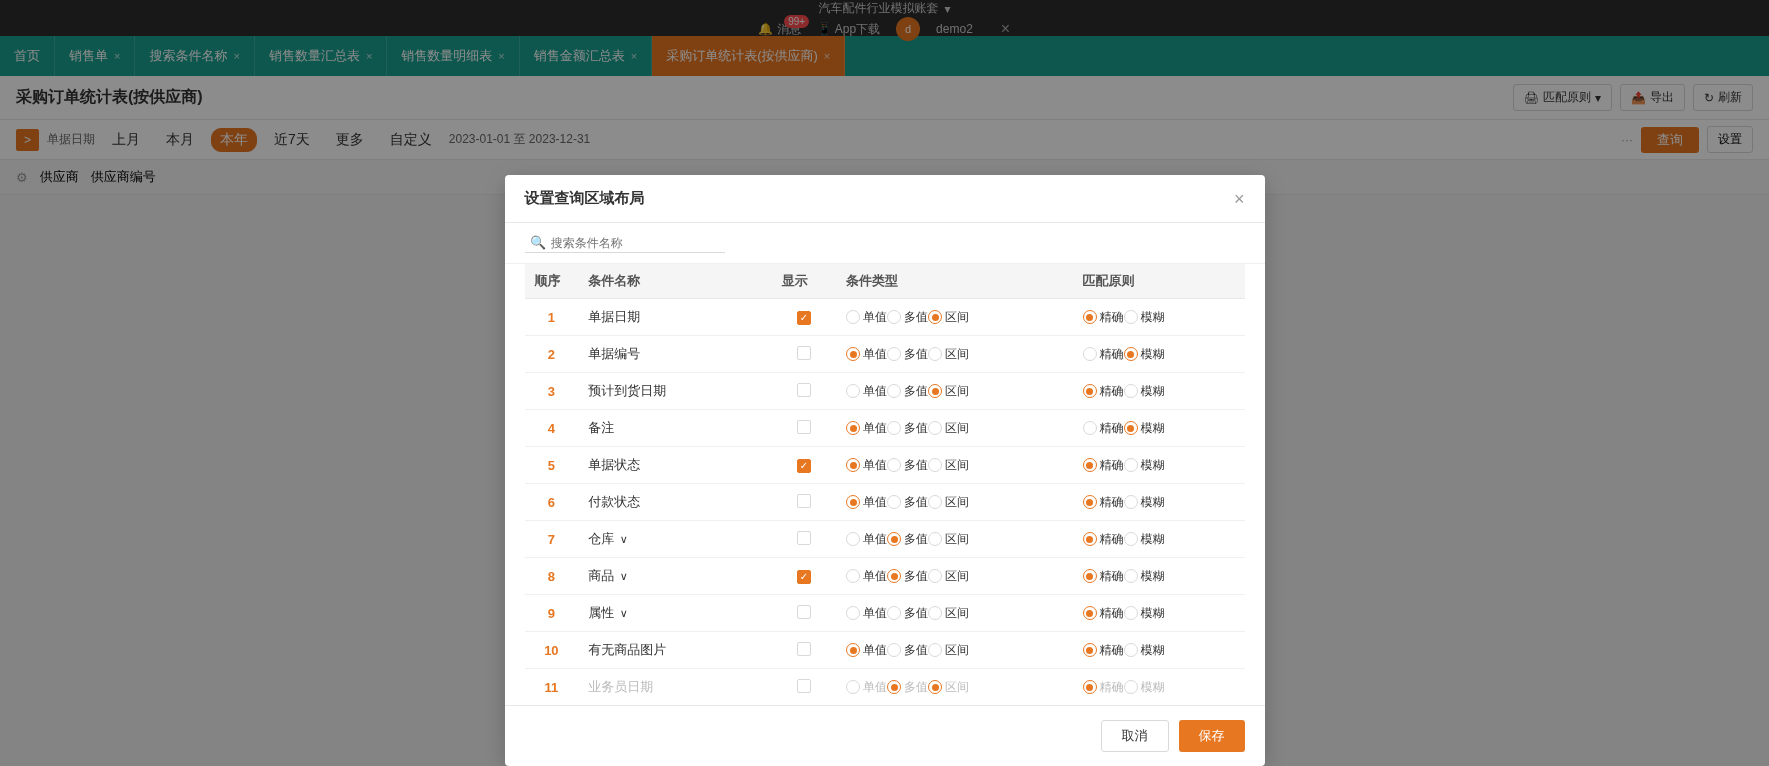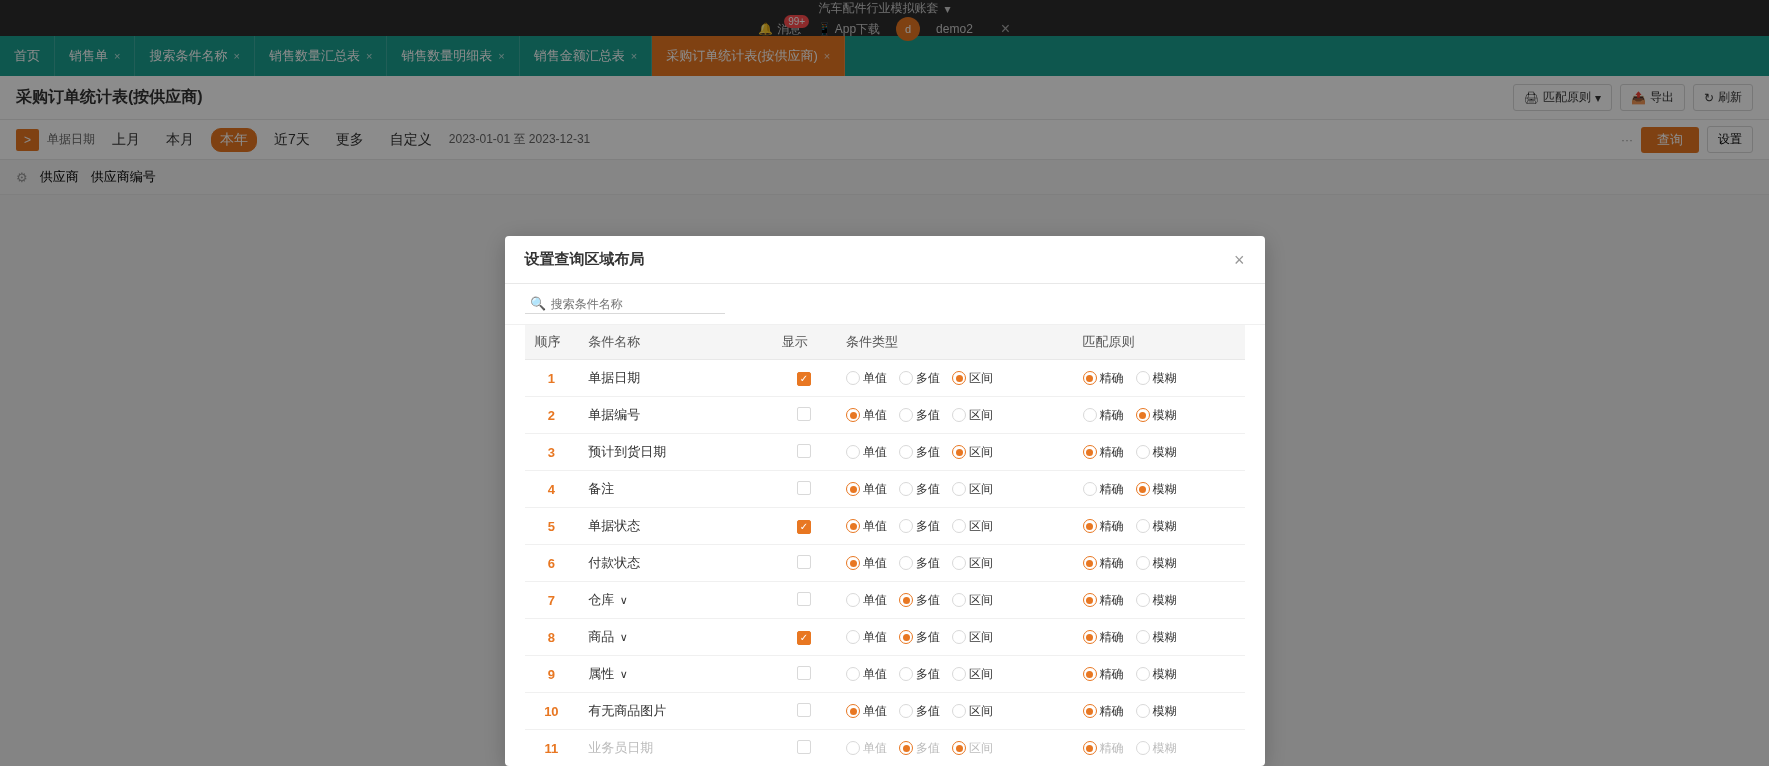--- a/index.html
+++ b/index.html
@@ -250,21 +250,21 @@
     .modal-table {
       width: 100%;
       border-collapse: collapse;
     }
     .modal-table thead tr {
       background: #f5f5f5;
     }
     .modal-table th {
       padding: 8px 10px;
       text-align: left;
-      font-weight: normal;
+      font-weight: bold;
       color: #555;
       font-size: 13px;
       border-bottom: 1px solid #e8e8e8;
     }
     .modal-table td {
       padding: 9px 10px;
       border-bottom: 1px solid #f0f0f0;
       font-size: 13px;
       color: #333;
     }
@@ -272,21 +272,21 @@
 
     .col-order { width: 50px; text-align: center; }
     .col-name { width: 180px; }
     .col-show { width: 60px; text-align: center; }
     .col-type { width: 220px; }
     .col-match { width: 160px; }
 
     .order-num { color: #e87722; font-weight: bold; }
 
     
-    .radio-group { display: flex; gap: 12px; align-items: center; }
+    .radio-group { display: flex; align-items: center; }
     .radio-item { display: flex; align-items: center; gap: 3px; cursor: pointer; font-size: 12px; }
     .radio-circle {
       width: 14px; height: 14px; border-radius: 50%;
       border: 1.5px solid #d9d9d9;
       display: inline-flex; align-items: center; justify-content: center;
       background: white;
       cursor: pointer;
     }
     .radio-circle.checked {
       border-color: #e87722;
@@ -845,14 +845,18 @@
         <span class="radio-circle "></span>
         <span>模糊</span>
       </label>
     </div>
               </td>
             </tr>
           </tbody>
       </table>
     </div>
 
+    <div class="modal-footer">
+      <button class="btn-cancel">取消</button>
+      <button class="btn-save">保存</button>
+    </div>
   </div>
 </div>
 
 </body></html>

